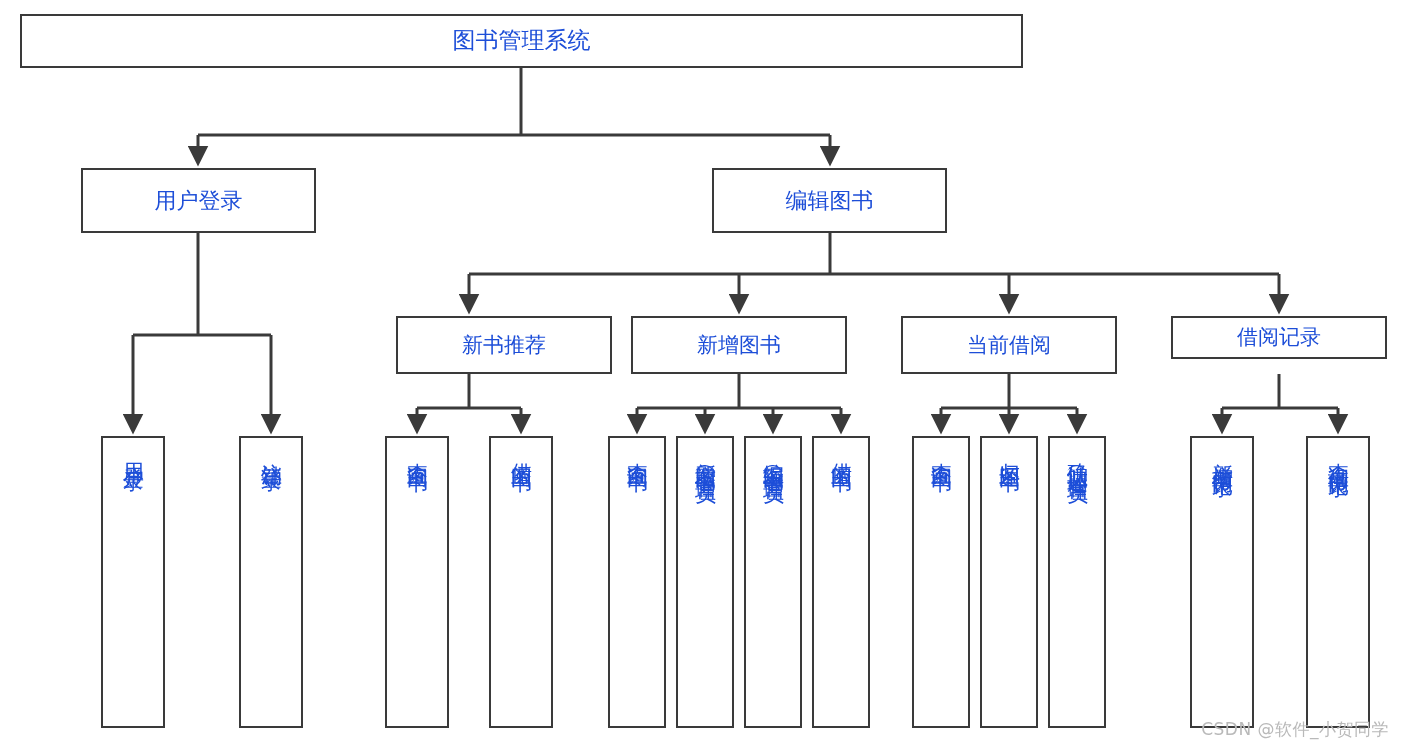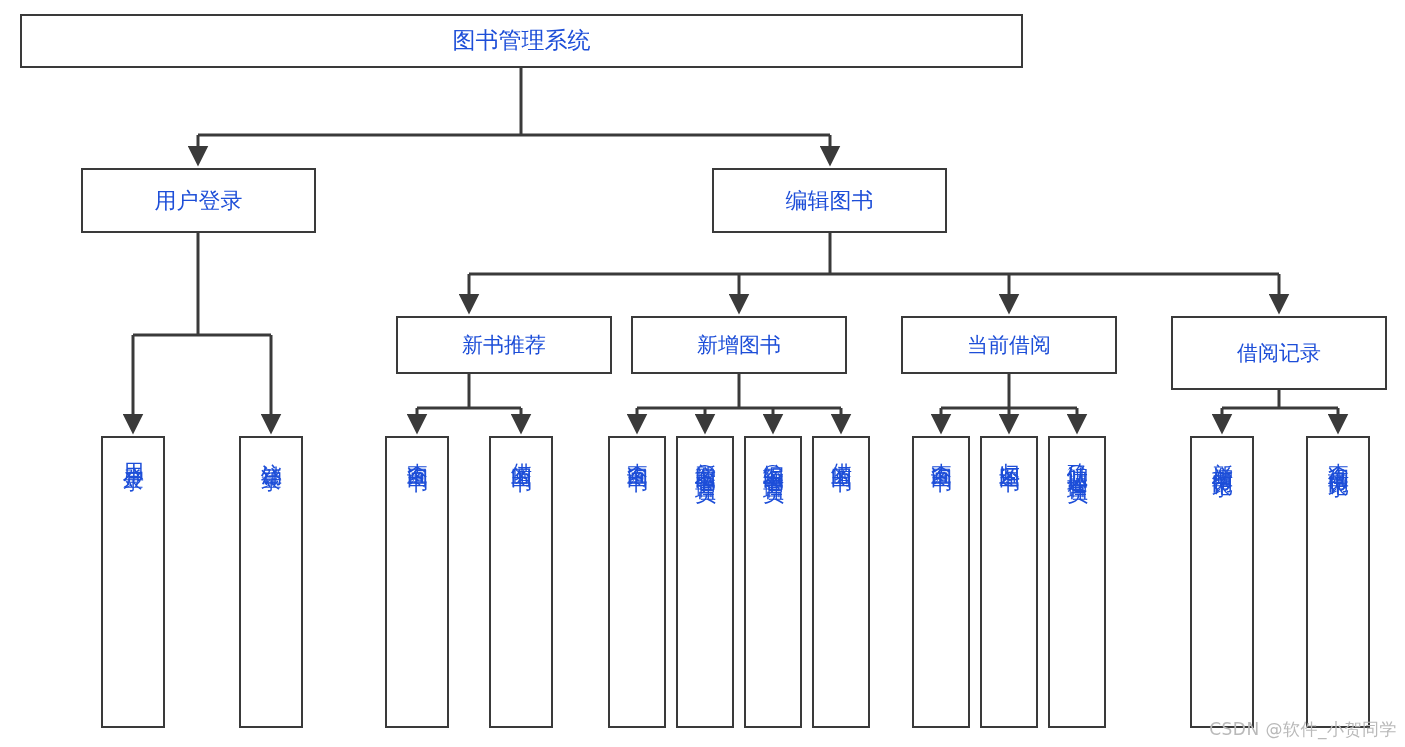--- a/index.html
+++ b/index.html
@@ -60,21 +60,21 @@
   .node.leaf .label {
     font-size: 21px;
     writing-mode: vertical-rl;
     text-orientation: upright;
     letter-spacing: 3px;
     line-height: 1;
     white-space: pre-wrap;
   }
   #watermark {
     position: absolute;
-    right: 8px;
+    right: 16px;
     bottom: 6px;
     font-size: 17px;
     color: #b9b9b9;
     letter-spacing: 0.5px;
     z-index: 5;
     white-space: nowrap;
   }
 </style>
 </head>
 <body>
@@ -144,21 +144,21 @@
 
   <div class="node level3" style="left:376px; top:316px; width:216px; height:58px;margin-left:20px;">
     <span class="label">新书推荐</span>
   </div>
   <div class="node level3" style="left:631px; top:316px; width:216px; height:58px;">
     <span class="label">新增图书</span>
   </div>
   <div class="node level3" style="left:901px; top:316px; width:216px; height:58px;justify-content:center;">
     <span class="label">当前借阅</span>
   </div>
-  <div class="node level3" style="left:1171px; top:316px; width:216px; height:74px;">
+  <div class="node level3" style="left:1171px; top:316px; width:216px; height:43px;">
     <span class="label">借阅记录</span>
   </div>
 
   <div class="node leaf" style="left:101px; top:436px; width:64px; height:292px;">
     <span class="label">用户登录</span>
   </div>
   <div class="node leaf" style="left:239px; top:436px; width:64px; height:292px;">
     <span class="label">注销登录</span>
   </div>
 

